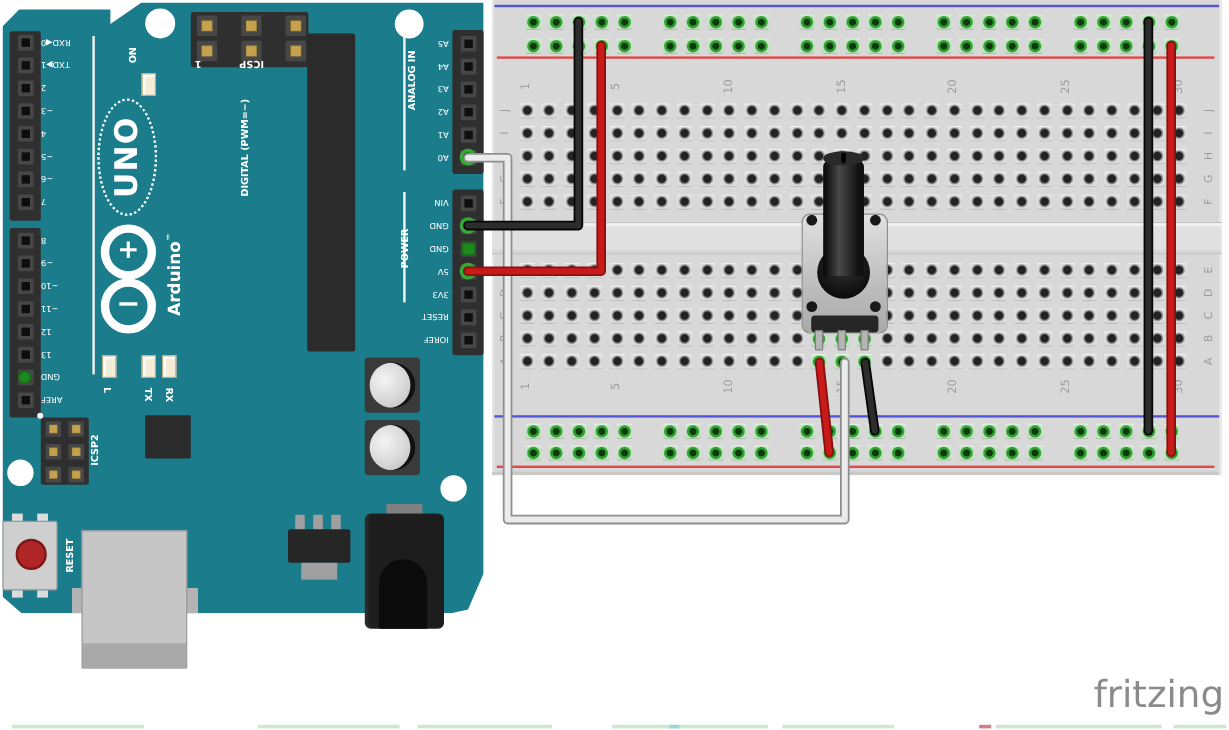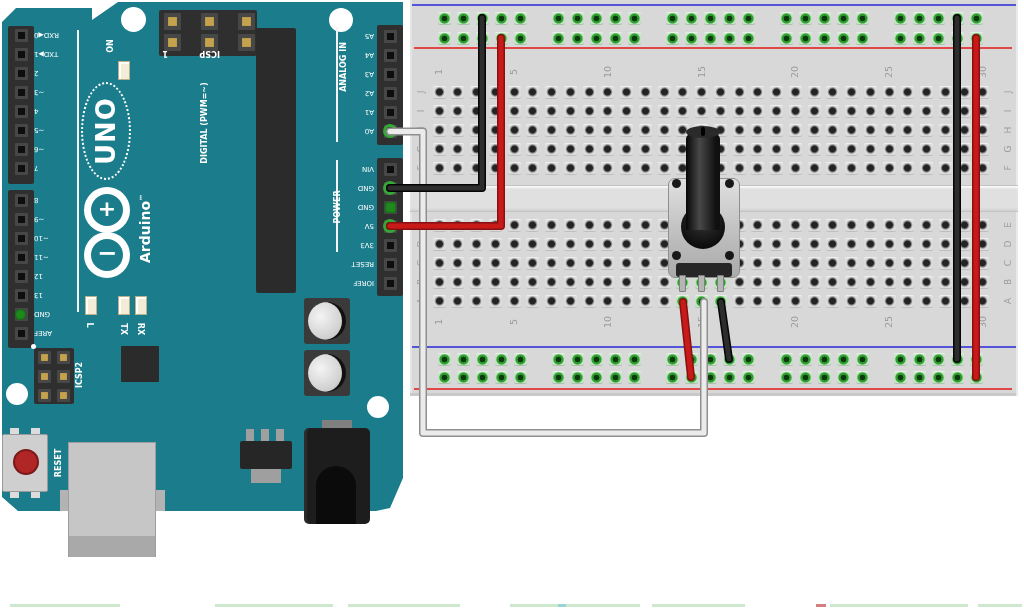--- a/index.html
+++ b/index.html
@@ -745,20 +745,21 @@
       <g>
         <polyline points="957,18 957,359" fill="none" stroke="#060606" stroke-width="8" stroke-linecap="round" stroke-linejoin="round"></polyline>
         <polyline points="957,18 957,359" fill="none" stroke="#2d2d2d" stroke-width="5" stroke-linecap="round" stroke-linejoin="round"></polyline>
       </g>
       <g>
         <polyline points="976,38 976,377" fill="none" stroke="#871010" stroke-width="8" stroke-linecap="round" stroke-linejoin="round"></polyline>
         <polyline points="976,38 976,377" fill="none" stroke="#c91a1a" stroke-width="5" stroke-linecap="round" stroke-linejoin="round"></polyline>
       </g>
     </svg>
 
+  <div id="watermark">fritzing</div>
   <div id="artifacts">
       <div class="frag" style="left: 10px; width: 110px; background: rgb(205, 232, 205);"></div>
       <div class="frag" style="left: 215px; width: 118px; background: rgb(205, 232, 205);"></div>
       <div class="frag" style="left: 348px; width: 112px; background: rgb(205, 232, 205);"></div>
       <div class="frag" style="left: 510px; width: 130px; background: rgb(205, 232, 205);"></div>
       <div class="frag" style="left: 652px; width: 93px; background: rgb(205, 232, 205);"></div>
       <div class="frag" style="left: 830px; width: 138px; background: rgb(205, 232, 205);"></div>
       <div class="frag" style="left: 978px; width: 44px; background: rgb(205, 232, 205);"></div>
       <div class="frag" style="left: 816px; width: 10px; background: rgb(211, 127, 127);"></div>
       <div class="frag" style="left: 558px; width: 8px; background: rgb(150, 214, 214);"></div>

